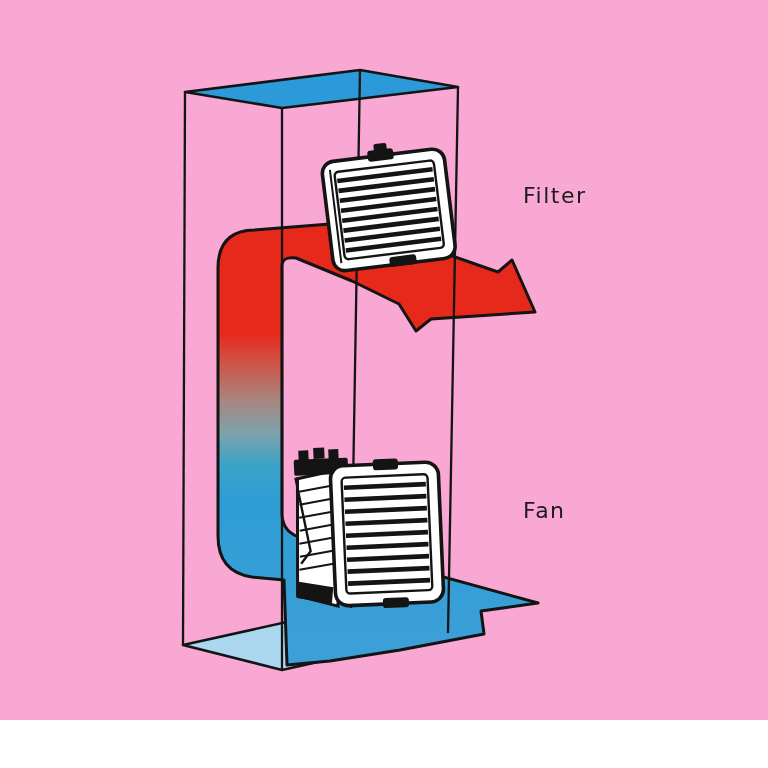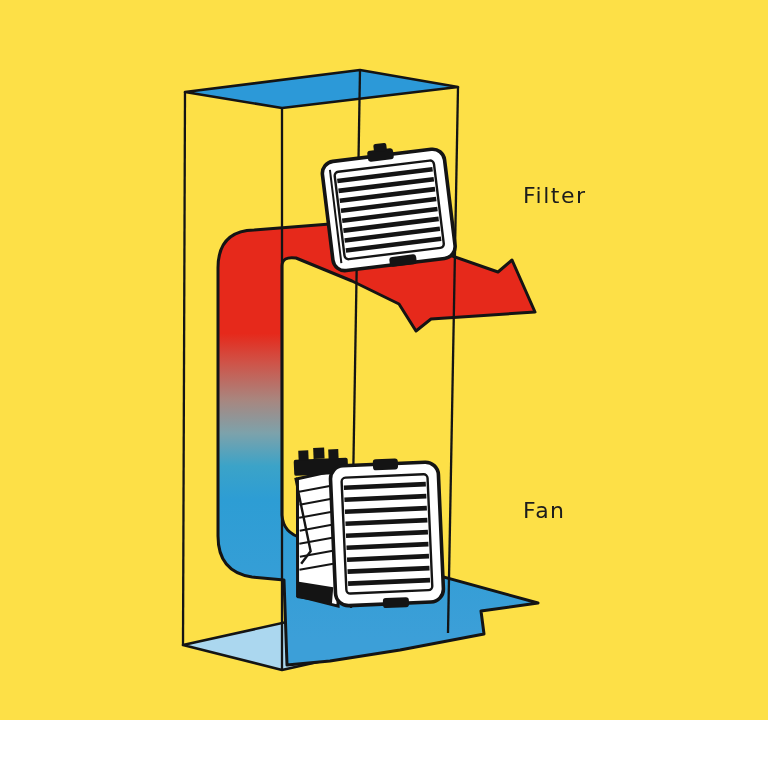--- a/index.html
+++ b/index.html
@@ -1,16 +1,16 @@
 <!DOCTYPE html>
 <html><head>
 <meta charset="utf-8">
 <style>
   html,body{margin:0;padding:0;background:#ffffff;width:768px;height:768px;overflow:hidden;}
-  .stage{position:relative;width:768px;height:720px;background:#fde047;font-family:"DejaVu Sans","Liberation Sans",sans-serif;}
+  .stage{position:relative;width:768px;height:720px;background:#f9a8d4;font-family:"DejaVu Sans","Liberation Sans",sans-serif;}
   svg{display:block;}
   text{font-family:"DejaVu Sans","Liberation Sans",sans-serif;}
 </style>
 </head>
 <body>
 
 <div class="stage">
 <svg width="768" height="768" viewBox="0 0 768 768">
   <defs>
     <linearGradient id="flowGrad" gradientUnits="userSpaceOnUse" x1="0" y1="226" x2="0" y2="640">

